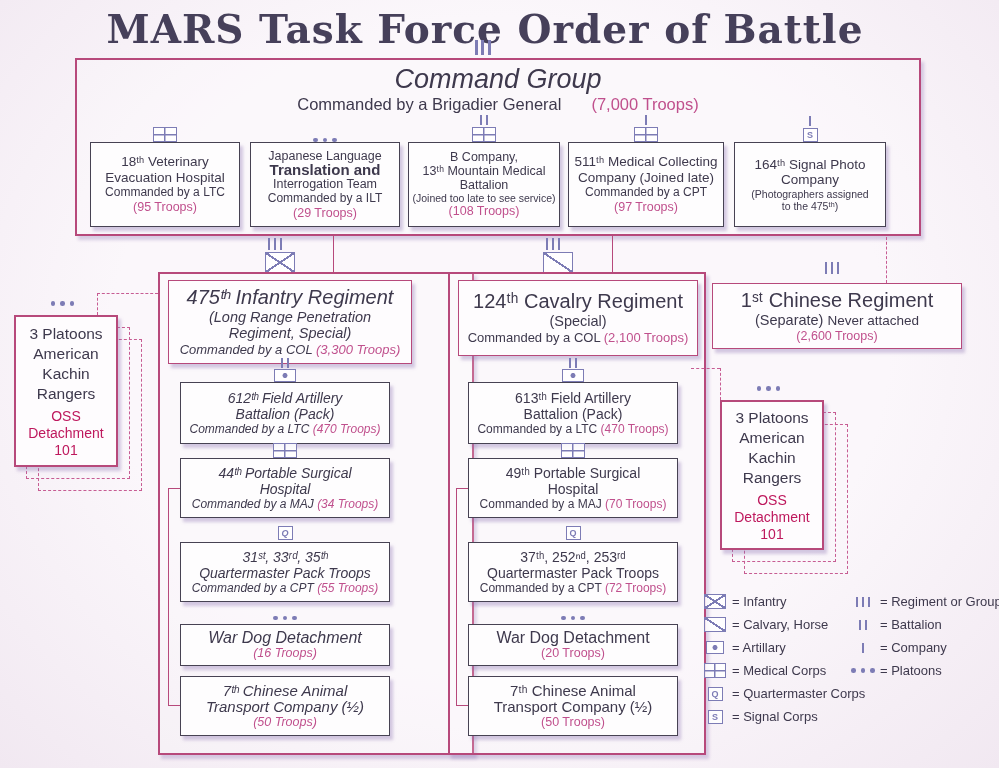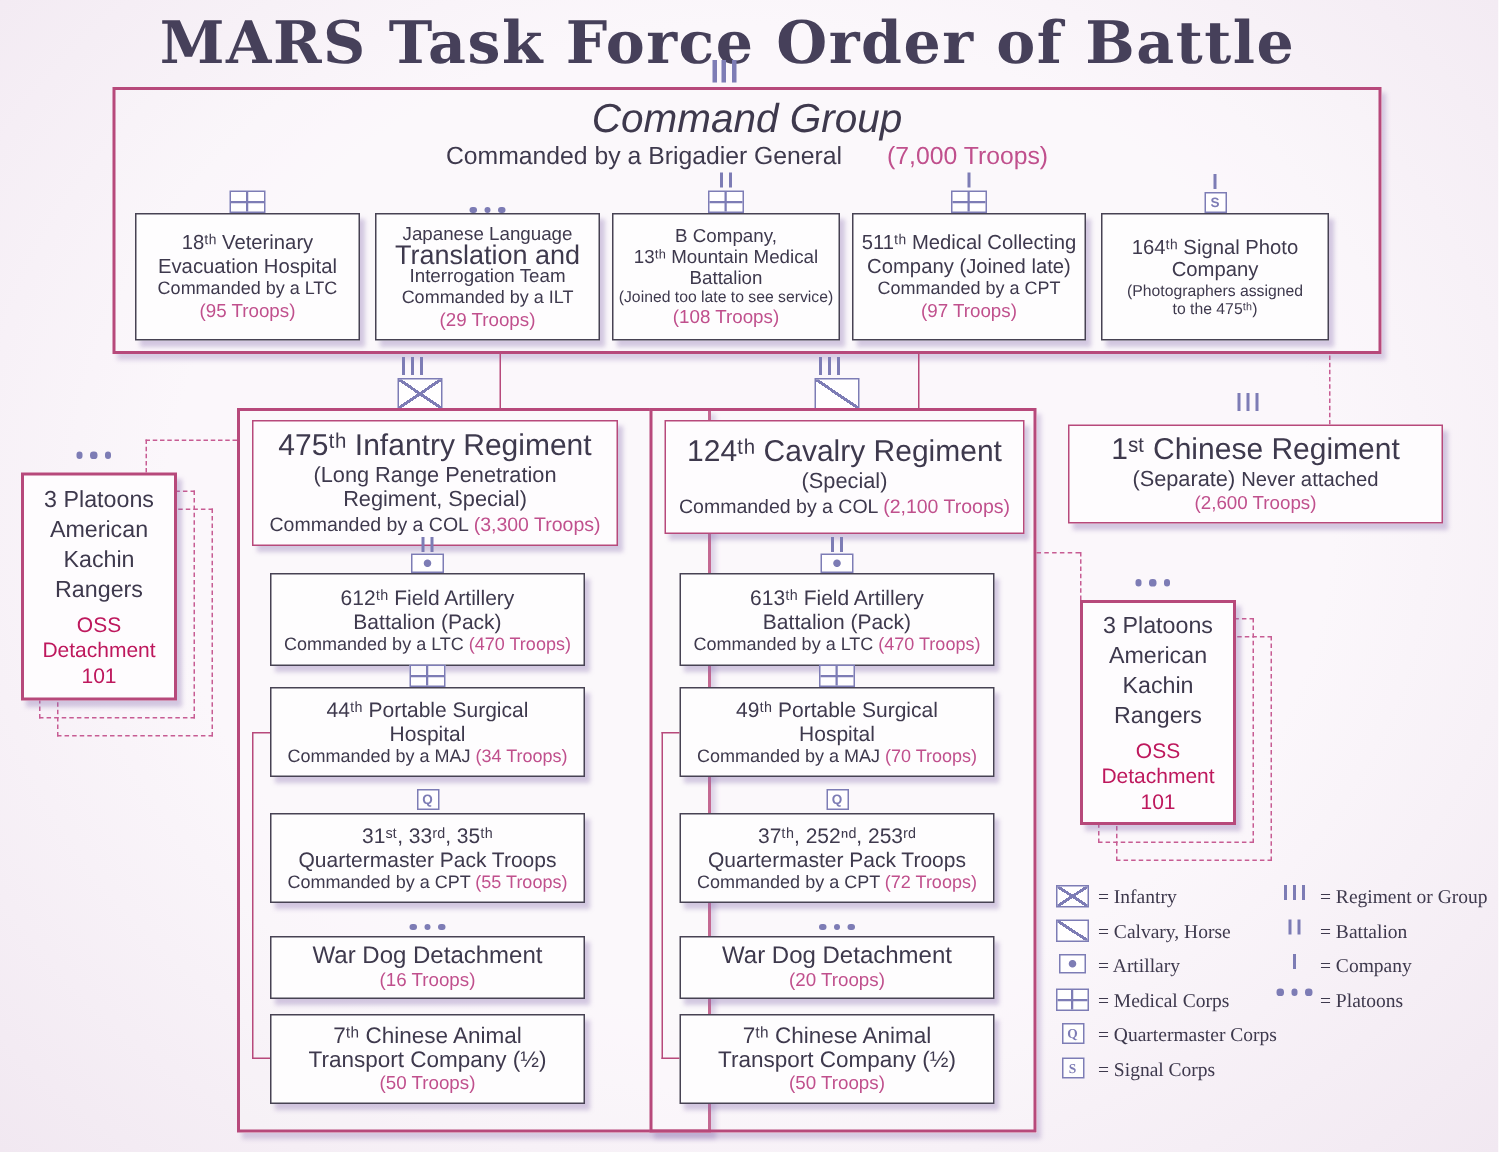--- a/index.html
+++ b/index.html
@@ -65,21 +65,21 @@
   .reg-name{font-size:20px;line-height:23px;color:#3e394d;}
   .reg-sub{font-size:14.5px;line-height:16px;color:#3e394d;}
   .reg-cmd{font-size:13px;line-height:17px;color:#3e394d;}
   .cg-name{font-size:27px;line-height:32px;text-align:center;color:#3e394d;margin-top:3px;font-style:italic;}
   .cg-sub{display:flex;justify-content:center;gap:30px;font-size:16.5px;color:#3e394d;}
   
   .kbox{display:flex;flex-direction:column;justify-content:center;align-items:center;text-align:center;}
   .kln{font-size:15.5px;line-height:20px;color:#3e394d;}
   .kdet{font-size:14px;line-height:17px;color:#be185d;margin-top:4px;}
   
-  .leg-row{display:flex;align-items:flex-start;height:23px;font-family:Liberation Serif, serif;}
+  .leg-row{display:flex;align-items:center;height:23px;}
   .leg-cell{width:34px;display:flex;justify-content:center;align-items:center;flex:none;}
   .leg-lab{font-size:13px;color:#3e394d;white-space:nowrap;}
 </style>
 </head>
 <body>
 
 <div id="canvas">
 
   <div class="abs title">MARS Task Force Order of Battle</div>
   <span class="abs bars lg" style="left:473px;top:40px;">
@@ -107,21 +107,21 @@
 
     <div class="abs ustack" style="left:173px;top:52px;width:150px;height:30px;">
       <span class="dots">
           <i></i>
           <i></i>
           <i></i>
         </span>
     </div>
     <div class="abs ubox" style="left:173px;top:82px;width:150px;height:85px;">
       <div class="nm" style="font-size:12.5px;line-height:14px;">Japanese Language</div>
-      <div class="nm" style="font-size:18px;line-height:14px;">Translation and</div>
+      <div class="nm" style="font-size:15px;line-height:14px;font-weight:bold;">Translation and</div>
       <div class="nm" style="font-size:12.5px;line-height:14px;">Interrogation Team</div>
       <div class="cmd">Commanded by a ILT</div>
       <div class="troops">(29 Troops)</div>
     </div>
 
     <div class="abs ustack" style="left:331px;top:44px;width:152px;height:38px;">
       <span class="bars sm">
           <i></i>
           <i></i>
         </span>
@@ -180,21 +180,21 @@
   <span class="abs micon cavalry" style="left:543px;top:252px;"></span>
   <div class="abs vline" style="left:612px;top:236px;height:37px;"></div>
 
   <span class="abs bars" style="left:823px;top:262px;">
       <i></i>
       <i></i>
       <i></i>
     </span>
   <div class="abs vdash" style="left:886px;top:237px;height:46px;"></div>
 
-  <div class="abs pinkframe" style="left:158px;top:272px;width:316px;height:483px;">
+  <div class="abs pinkframe" style="left:158px;top:272px;width:316px;height:483px;font-style:italic;">
     <div class="abs pinkbox" style="left:8px;top:6px;width:244px;height:84px;display:flex;flex-direction:column;justify-content:center;align-items:center;text-align:center;">
       <div class="reg-name">475ᵗʰ Infantry Regiment</div>
       <div class="reg-sub">(Long Range Penetration</div>
       <div class="reg-sub">Regiment, Special)</div>
       <div class="reg-cmd">
         <span>Commanded by a COL</span>
         <span class="inlinetroops">(3,300 Troops)</span>
       </div>
     </div>
 
@@ -254,21 +254,21 @@
 
     <div class="abs ubox" style="left:20px;top:402px;width:210px;height:60px;">
       <div class="nm2" style="font-size:15px;">7ᵗʰ Chinese Animal</div>
       <div class="nm2" style="font-size:15px;">Transport Company (½)</div>
       <div class="troops">(50 Troops)</div>
     </div>
 
     <div class="abs bracket" style="left:8px;top:214px;width:12px;height:218px;"></div>
   </div>
 
-  <div class="abs pinkframe" style="left:433px;top:272px;width:258px;height:483px;">
+  <div class="abs pinkframe" style="left:448px;top:272px;width:258px;height:483px;">
     <div class="abs pinkbox" style="left:8px;top:6px;width:240px;height:76px;display:flex;flex-direction:column;justify-content:center;align-items:center;text-align:center;">
       <div class="reg-name">124ᵗʰ Cavalry Regiment</div>
       <div class="reg-sub">(Special)</div>
       <div class="reg-cmd">
         <span>Commanded by a COL</span>
         <span class="inlinetroops">(2,100 Troops)</span>
       </div>
     </div>
 
     <div class="abs ustack" style="left:18px;top:84px;width:210px;height:24px;gap:1px;">

